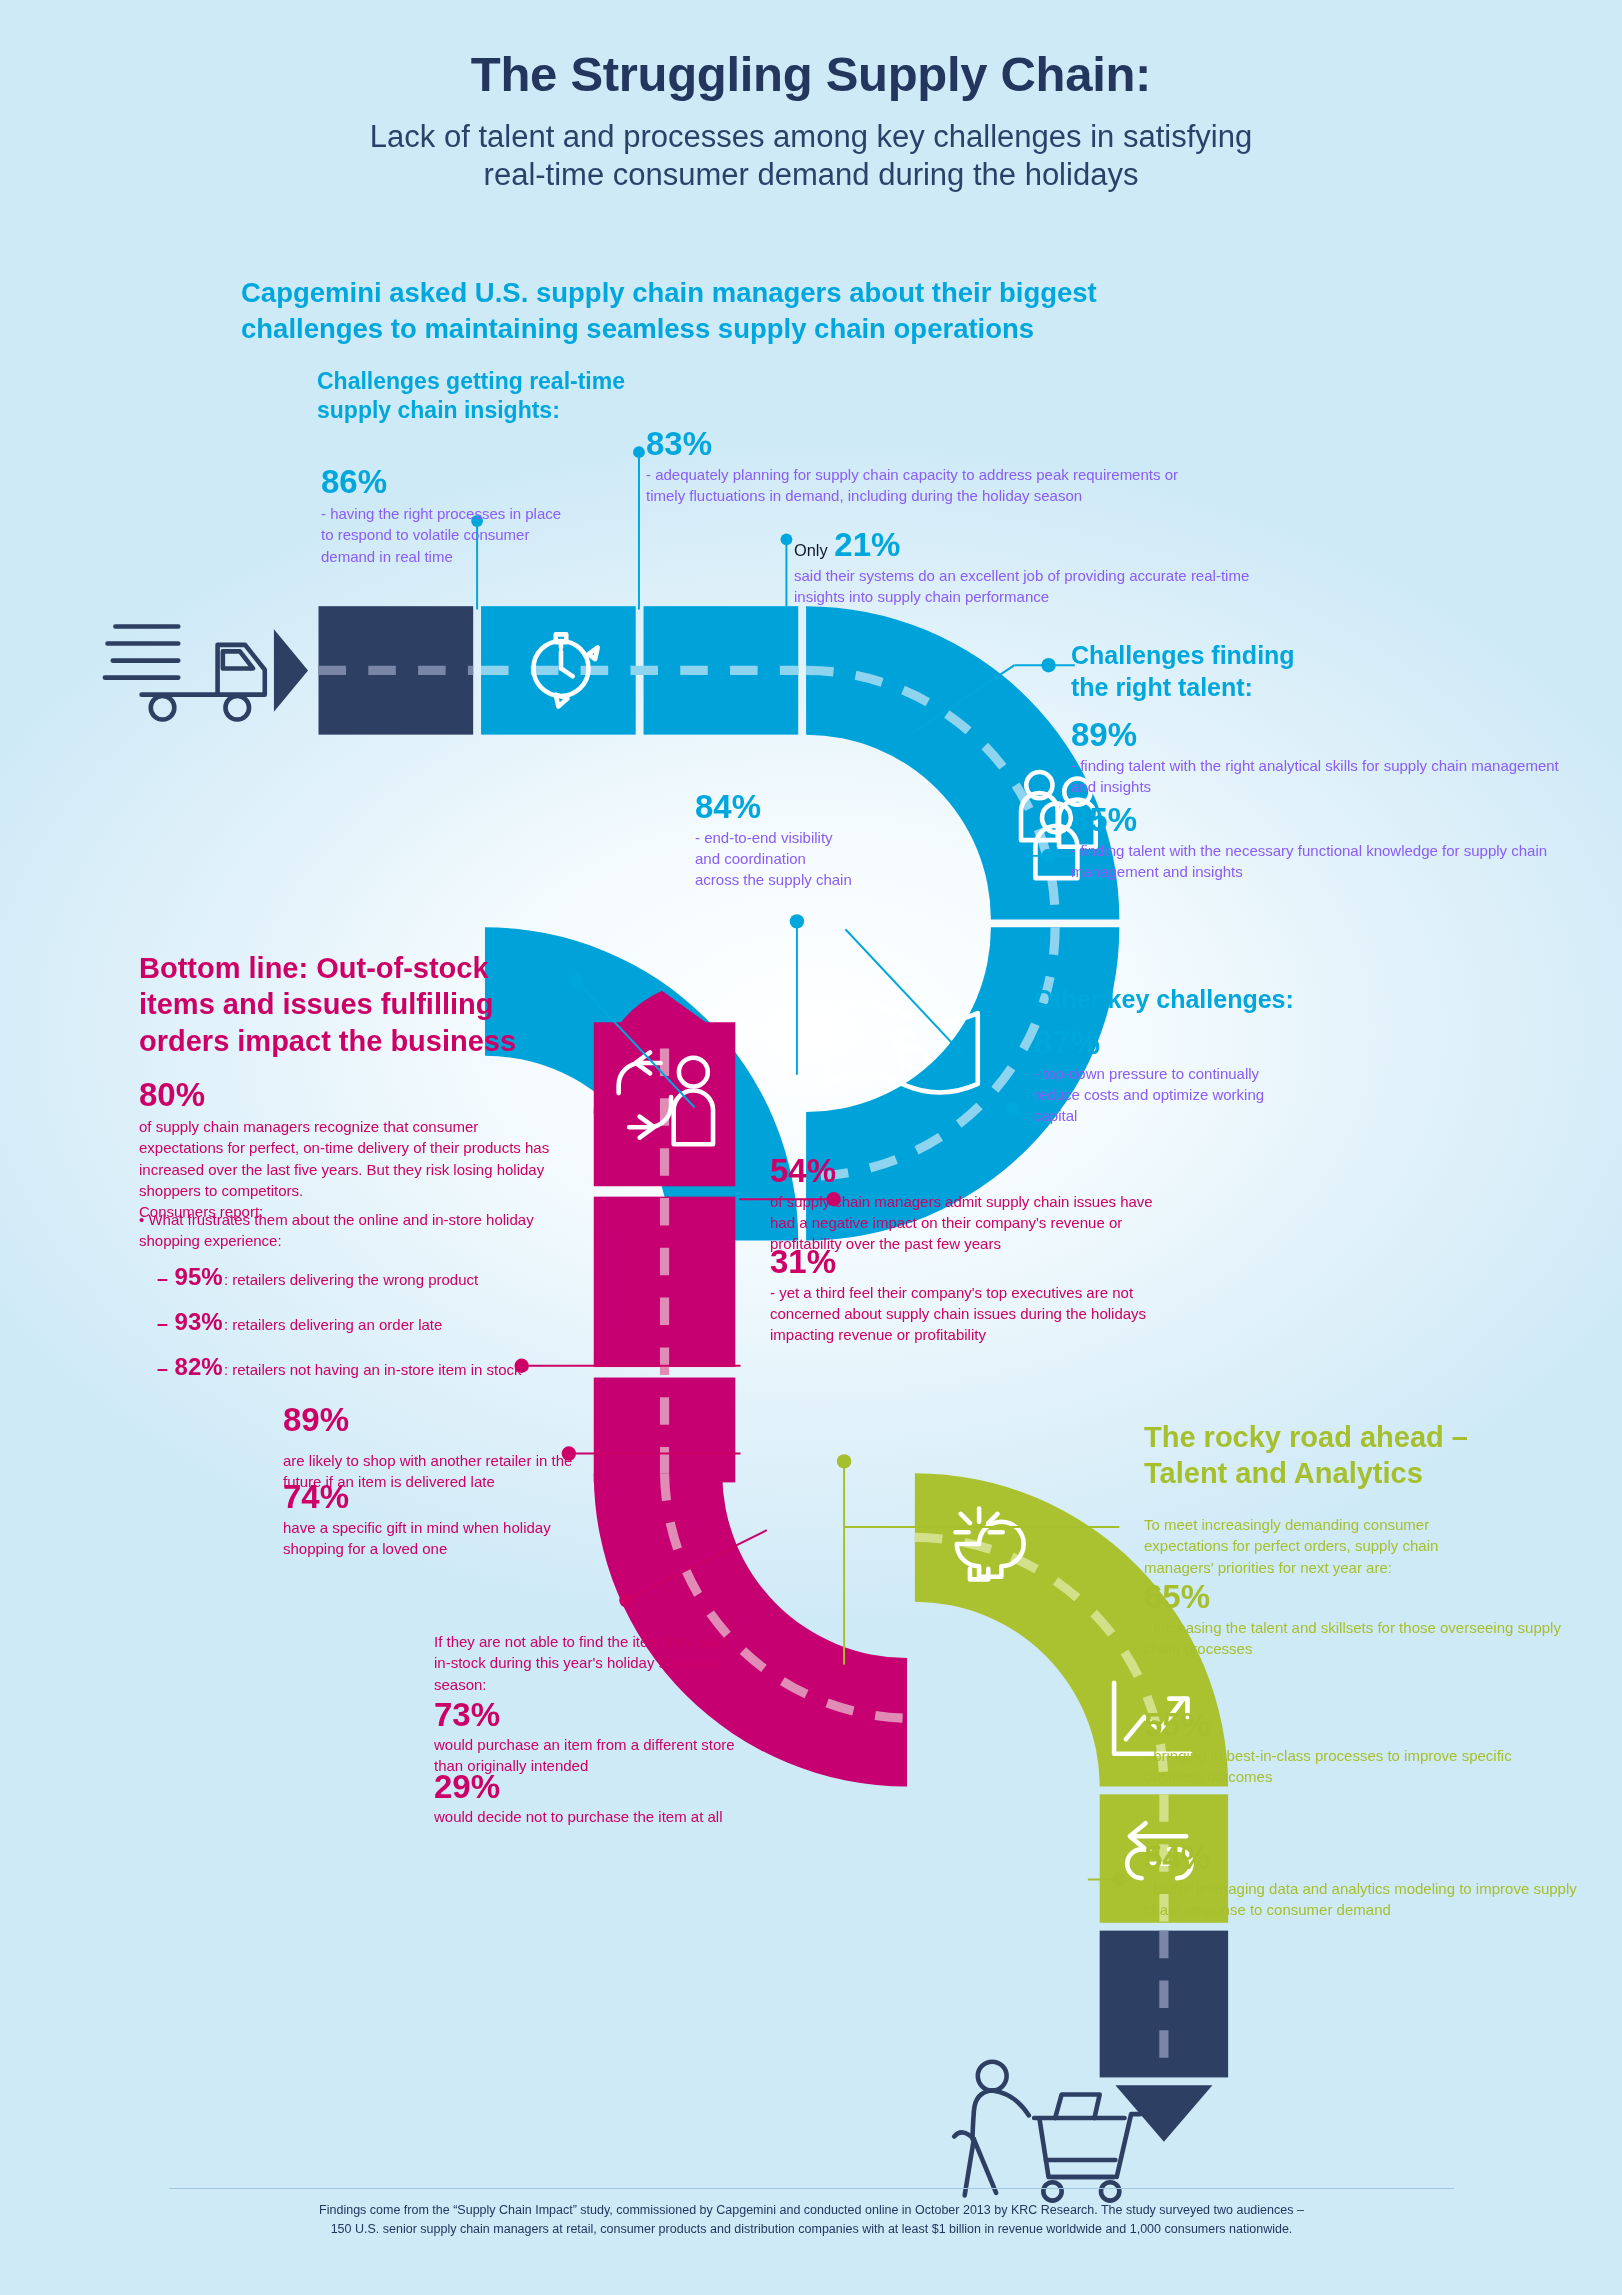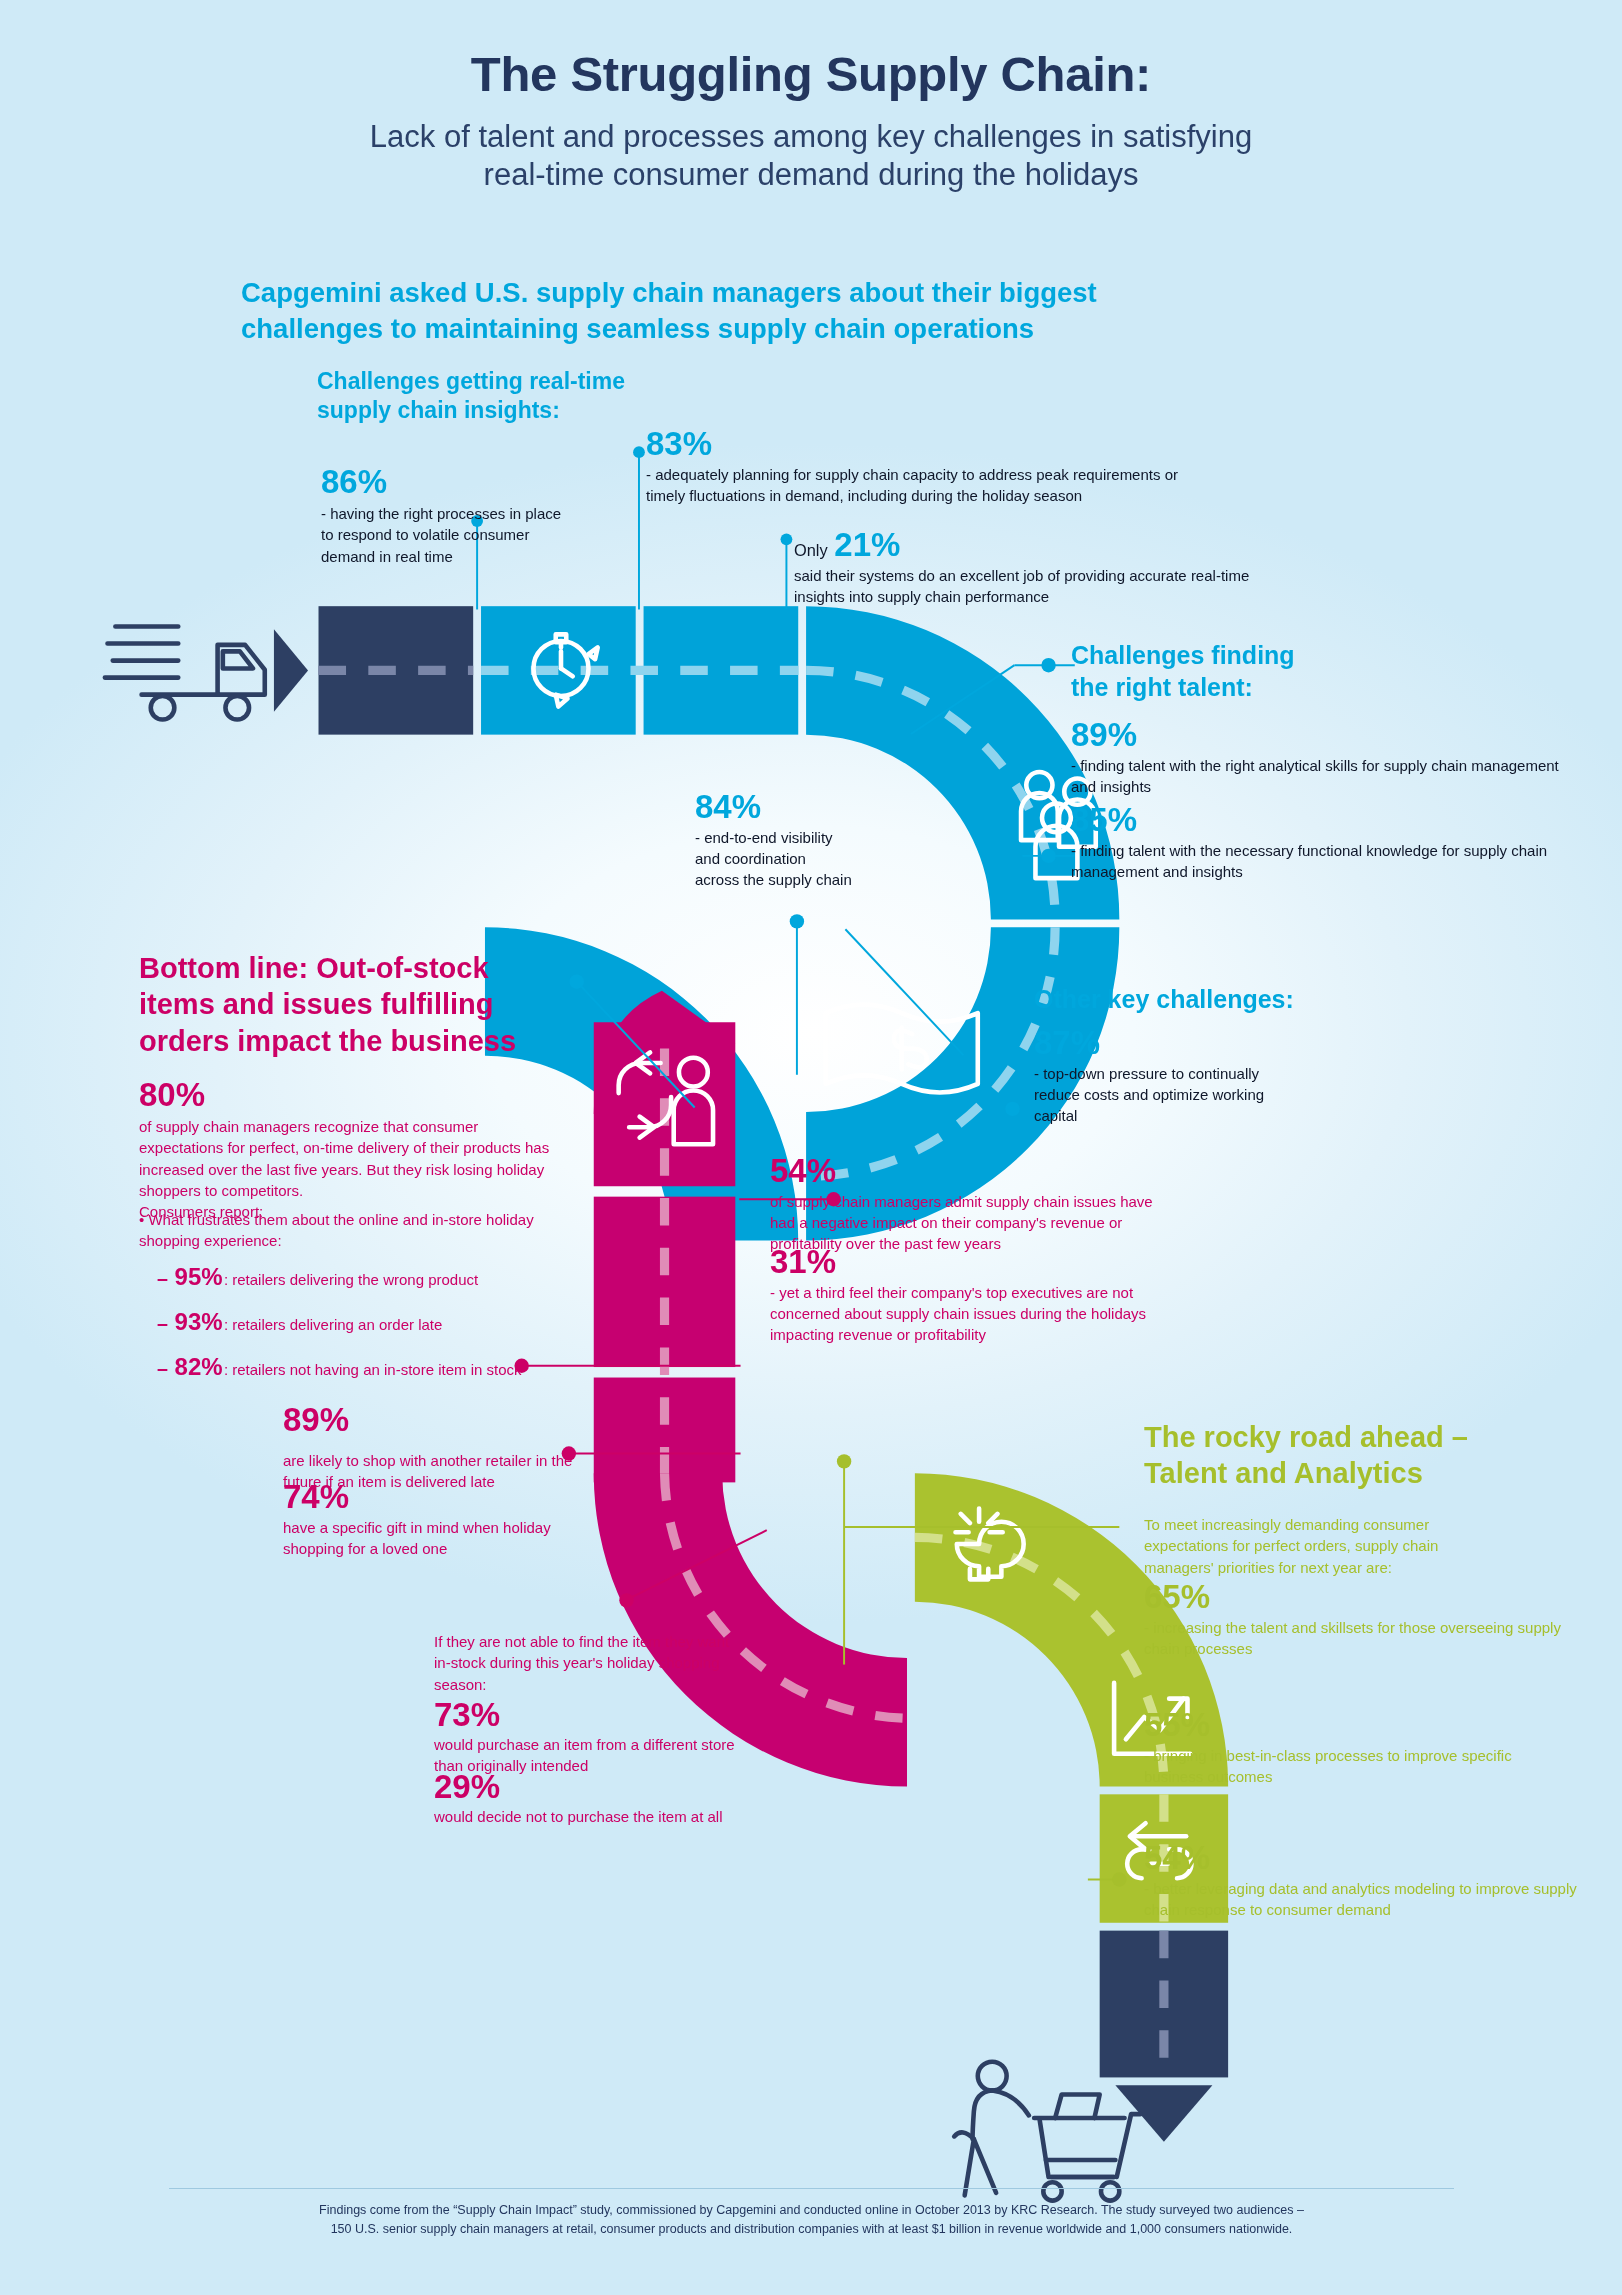--- a/index.html
+++ b/index.html
@@ -29,21 +29,21 @@
   }
 
   .hdr-cyan { color:#00a7dd; font-weight:bold; font-size:23px; line-height:1.28; }
   .hdr-mag  { color:#cc0066; font-weight:bold; font-size:29px; line-height:1.25; }
   .hdr-grn  { color:#a6bf2c; font-weight:bold; font-size:29px; line-height:1.25; }
 
   .big-cyan { color:#00a7dd; font-weight:bold; font-size:33px; line-height:1.0; }
   .big-mag  { color:#cc0066; font-weight:bold; font-size:33px; line-height:1.0; }
   .big-grn  { color:#a6bf2c; font-weight:bold; font-size:33px; line-height:1.0; }
 
-  .body-cyan { color:#0f172a; font-size:15px; line-height:1.42; }
+  .body-cyan { color:#8b5cf6; font-size:15px; line-height:1.42; }
   .body-mag  { color:#cc0066; font-size:15px; line-height:1.42; }
   .body-grn  { color:#a6bf2c; font-size:15px; line-height:1.42; }
 
   .bullet-row { color:#cc0066; font-size:15px; line-height:1.5; display:flex; align-items:baseline; }
   .bullet-row .pct { font-size:24px; font-weight:bold; margin-right:1.3px; }
   .dash { font-size:19.7px; font-weight:bold; margin-right:6.6px; }
 
   .only-lbl { font-size:16.4px; color:#0f172a; }
 
   .footer {

